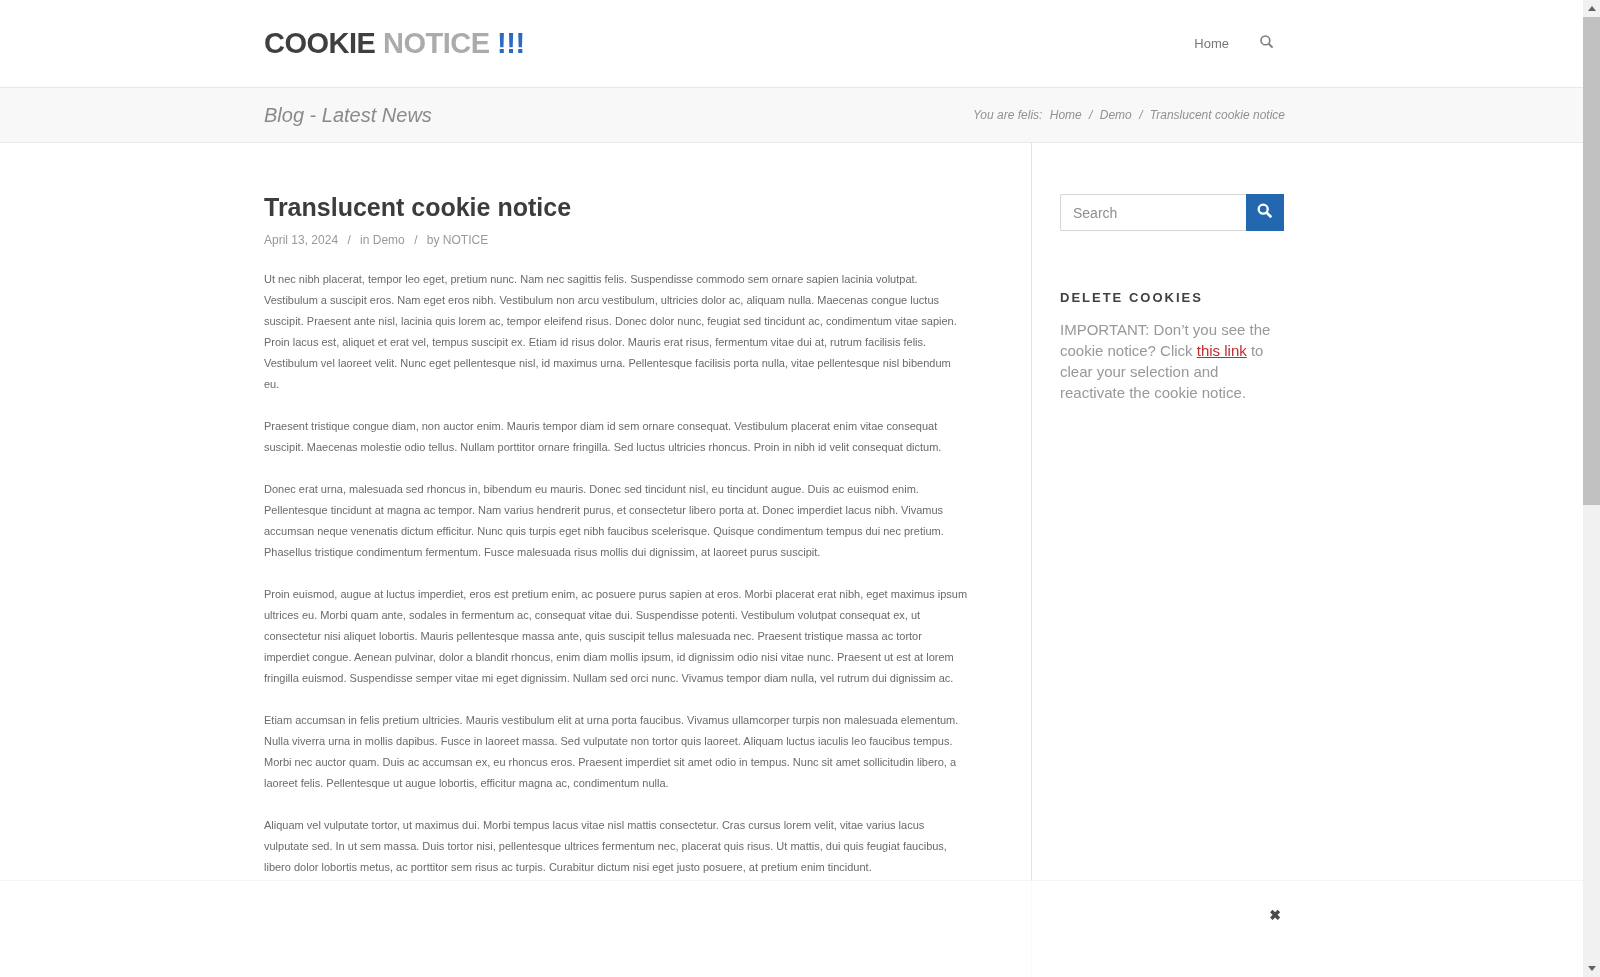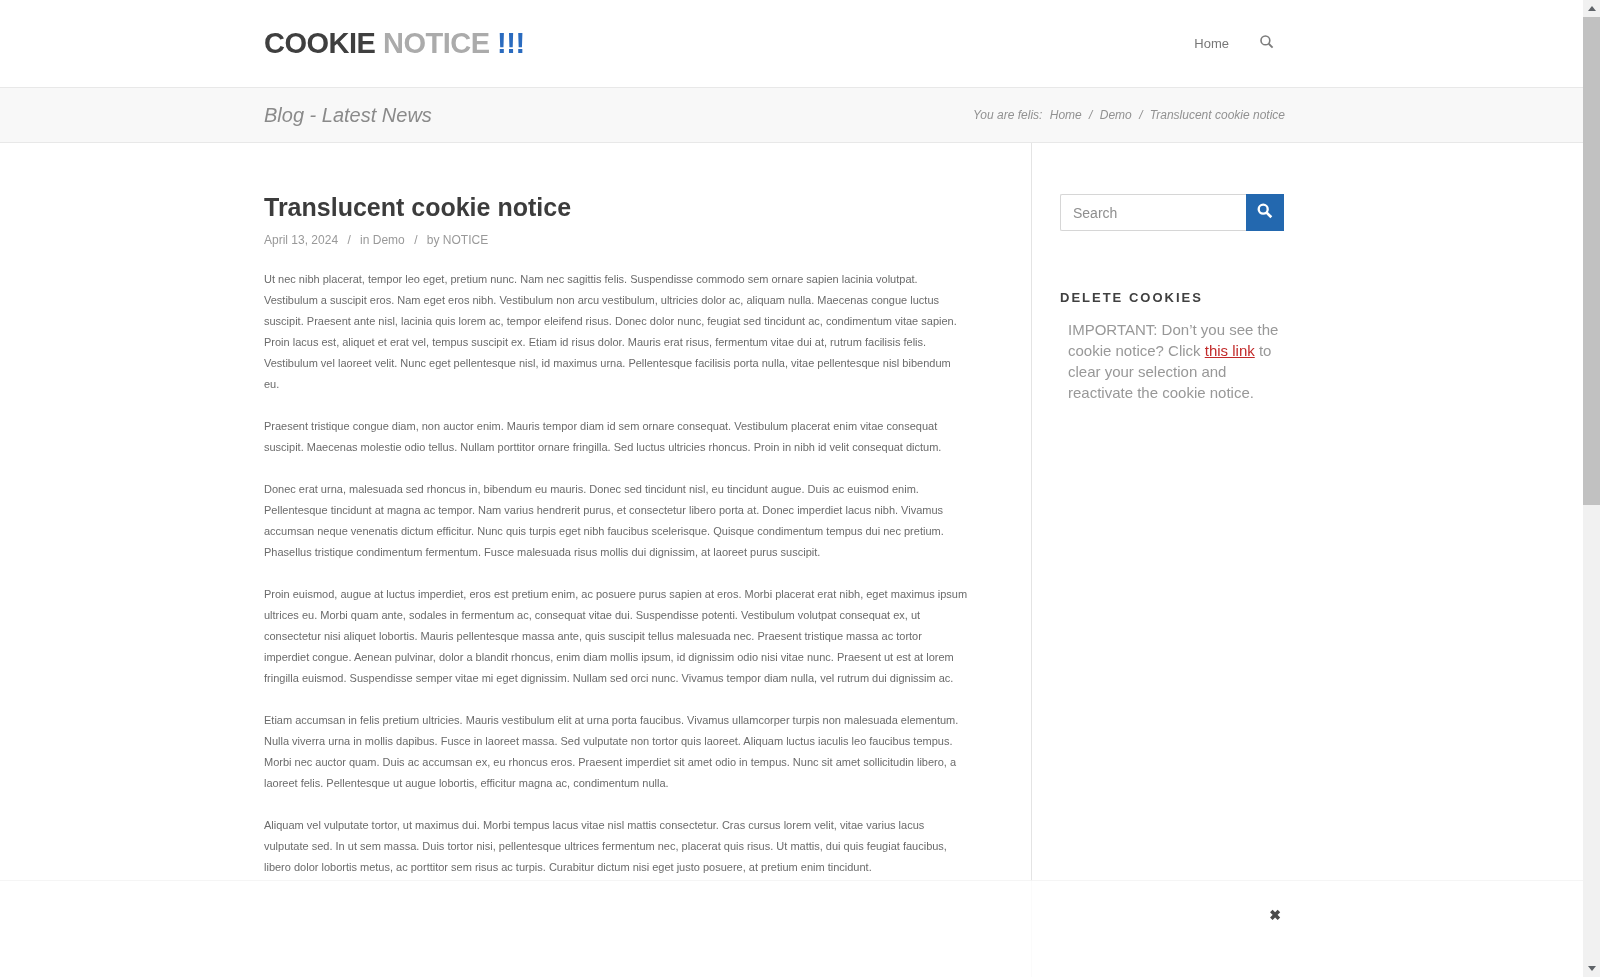--- a/index.html
+++ b/index.html
@@ -65,21 +65,21 @@
   }
   .search-input::placeholder { color:#8f8f8f; }
   .search-btn {
     width:40px; height:37px; background:#2368af; border:none; cursor:pointer;
     display:flex; align-items:center; justify-content:center;
   }
   .widget-title {
     margin-top:59px; font-size:13px; font-weight:bold; letter-spacing:2px;
     color:#404040; margin-bottom:14px;
   }
-  .widget-text { font-size:15px; line-height:21px; color:#989898;margin-left:8px; }
+  .widget-text { font-size:15px; line-height:21px; color:#989898; }
   .widget-text .red-link { color:#c22a2a; text-decoration:underline; cursor:pointer; }
 
   
   .cookie-bar {
     position:absolute; left:0; bottom:0; width:1583px; height:97px;
     background:rgba(255,255,255,0.85);
     border-top:1px solid rgba(0,0,0,0.04);
     z-index:10;
   }
   .cookie-inner { margin-left:264px; width:1021px; position:relative; padding-top:17px; }

